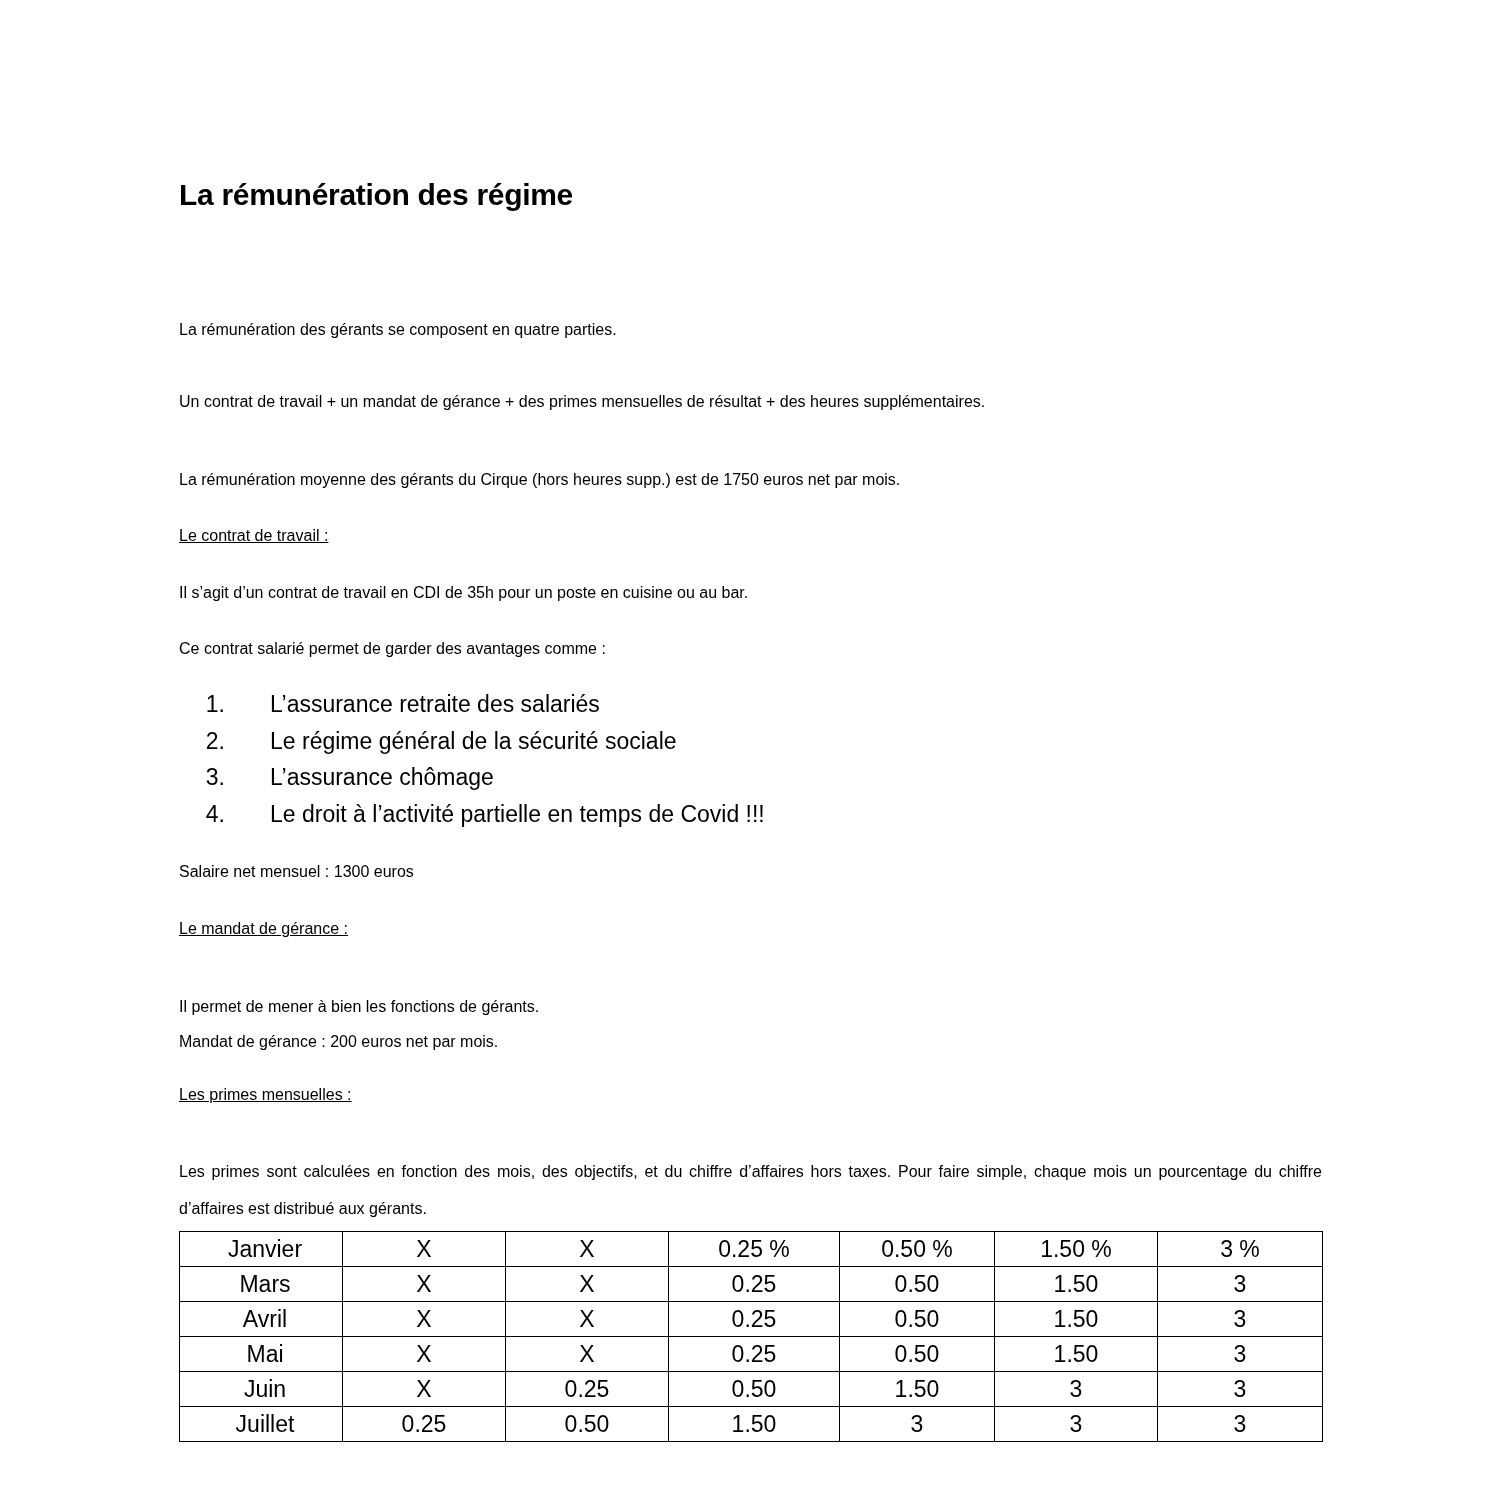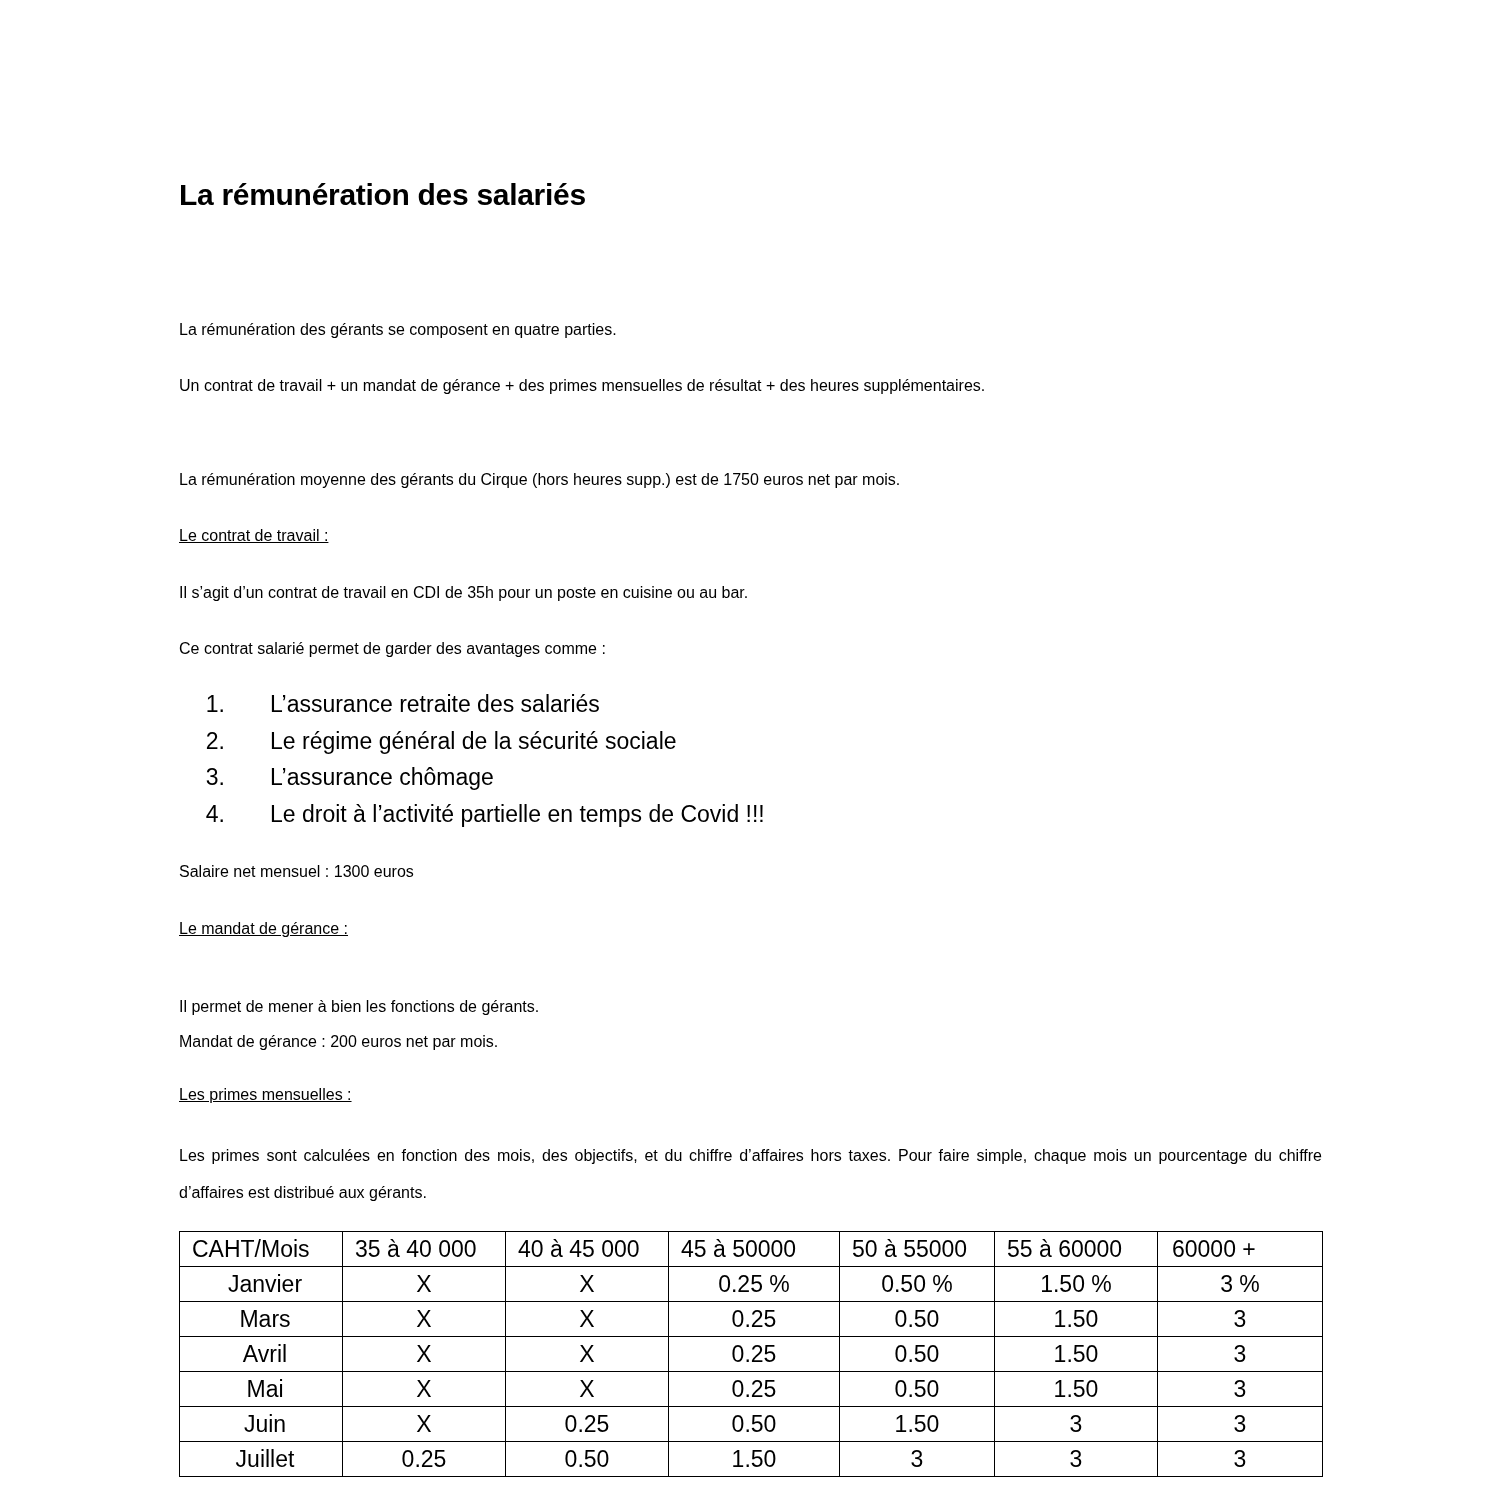--- a/index.html
+++ b/index.html
@@ -1,36 +1,36 @@
 <!DOCTYPE html>
 <html><head>
 <meta charset="utf-8">
 <style>
   html, body { margin: 0; padding: 0; background: #ffffff; }
   body { width: 1500px; height: 1500px; overflow: hidden; position: relative;
          font-family: "Liberation Sans", "DejaVu Sans", sans-serif; color: #000; }
   .page { position: absolute; left: 179px; top: 0; width: 1143px; }
   h1 { position: absolute; top: 178px; left: 0; margin: 0; font-size: 30px; font-weight: bold; letter-spacing: -0.3px; }
   .p { position: absolute; left: 0; margin: 0; font-size: 16px; line-height: 37px; width: 1143px; }
-  .just { text-align: justify; text-align-last: left; }
+  .just { text-align: justify; text-align-last: left; margin-top: 16px; }
   .sub { text-decoration: underline; }
   ol { position: absolute; left: 0; top: 686px; margin: 0; padding: 0; list-style: none; font-size: 23px; }
   ol li { line-height: 36.7px; display: flex; }
   ol li .num { width: 46px; text-align: right; margin-right: 45px; }
   table { position: absolute; left: 0; top: 1231px; border-collapse: collapse; font-size: 23px; width: 1143px; table-layout: fixed; }
   td { border: 1.5px solid #000; height: 34px; padding: 0 6px; line-height: 34px; text-align: center; white-space: nowrap; overflow: hidden; }
   td.first { text-align: center; padding-left: 14px; }
   tr.head td { text-align: left; padding-left: 12px; }
   tr.head td.c6 { padding-left: 14px; }
 </style>
 </head>
 <body>
 
 <div class="page">
-  <h1>La rémunération des salariés</h1>
+  <h1>La rémunération des régime</h1>
 
   <p class="p" style="top:311px">La rémunération des gérants se composent en quatre parties.</p>
   <p class="p just" style="top:367px">Un contrat de travail + un mandat de gérance + des primes mensuelles de résultat + des heures supplémentaires.</p>
   <p class="p" style="top:461px">La rémunération moyenne des gérants du Cirque (hors heures supp.) est de 1750 euros net par mois.</p>
   <p class="p sub" style="top:517px">Le contrat de travail :</p>
   <p class="p" style="top:574px">Il s’agit d’un contrat de travail en CDI de 35h pour un poste en cuisine ou au bar.</p>
   <p class="p" style="top:630px">Ce contrat salarié permet de garder des avantages comme :</p>
 
   <ol>
     <li>
@@ -62,29 +62,20 @@
     <colgroup>
       <col style="width:163px">
         <col style="width:163px">
         <col style="width:163px">
         <col style="width:171px">
         <col style="width:155px">
         <col style="width:163px">
         <col style="width:165px">
     </colgroup>
     <tbody id="tbody">
-        <tr class="head">
-          <td class="c0">CAHT/Mois</td>
-          <td class="c1">35 à 40 000</td>
-          <td class="c2">40 à 45 000</td>
-          <td class="c3">45 à 50000</td>
-          <td class="c4">50 à 55000</td>
-          <td class="c5">55 à 60000</td>
-          <td class="c6">60000 +</td>
-        </tr>
         <tr>
           <td class="first">Janvier</td>
           <td>X</td>
           <td>X</td>
           <td>0.25 %</td>
           <td>0.50 %</td>
           <td>1.50 %</td>
           <td>3 %</td>
         </tr>
         <tr>

